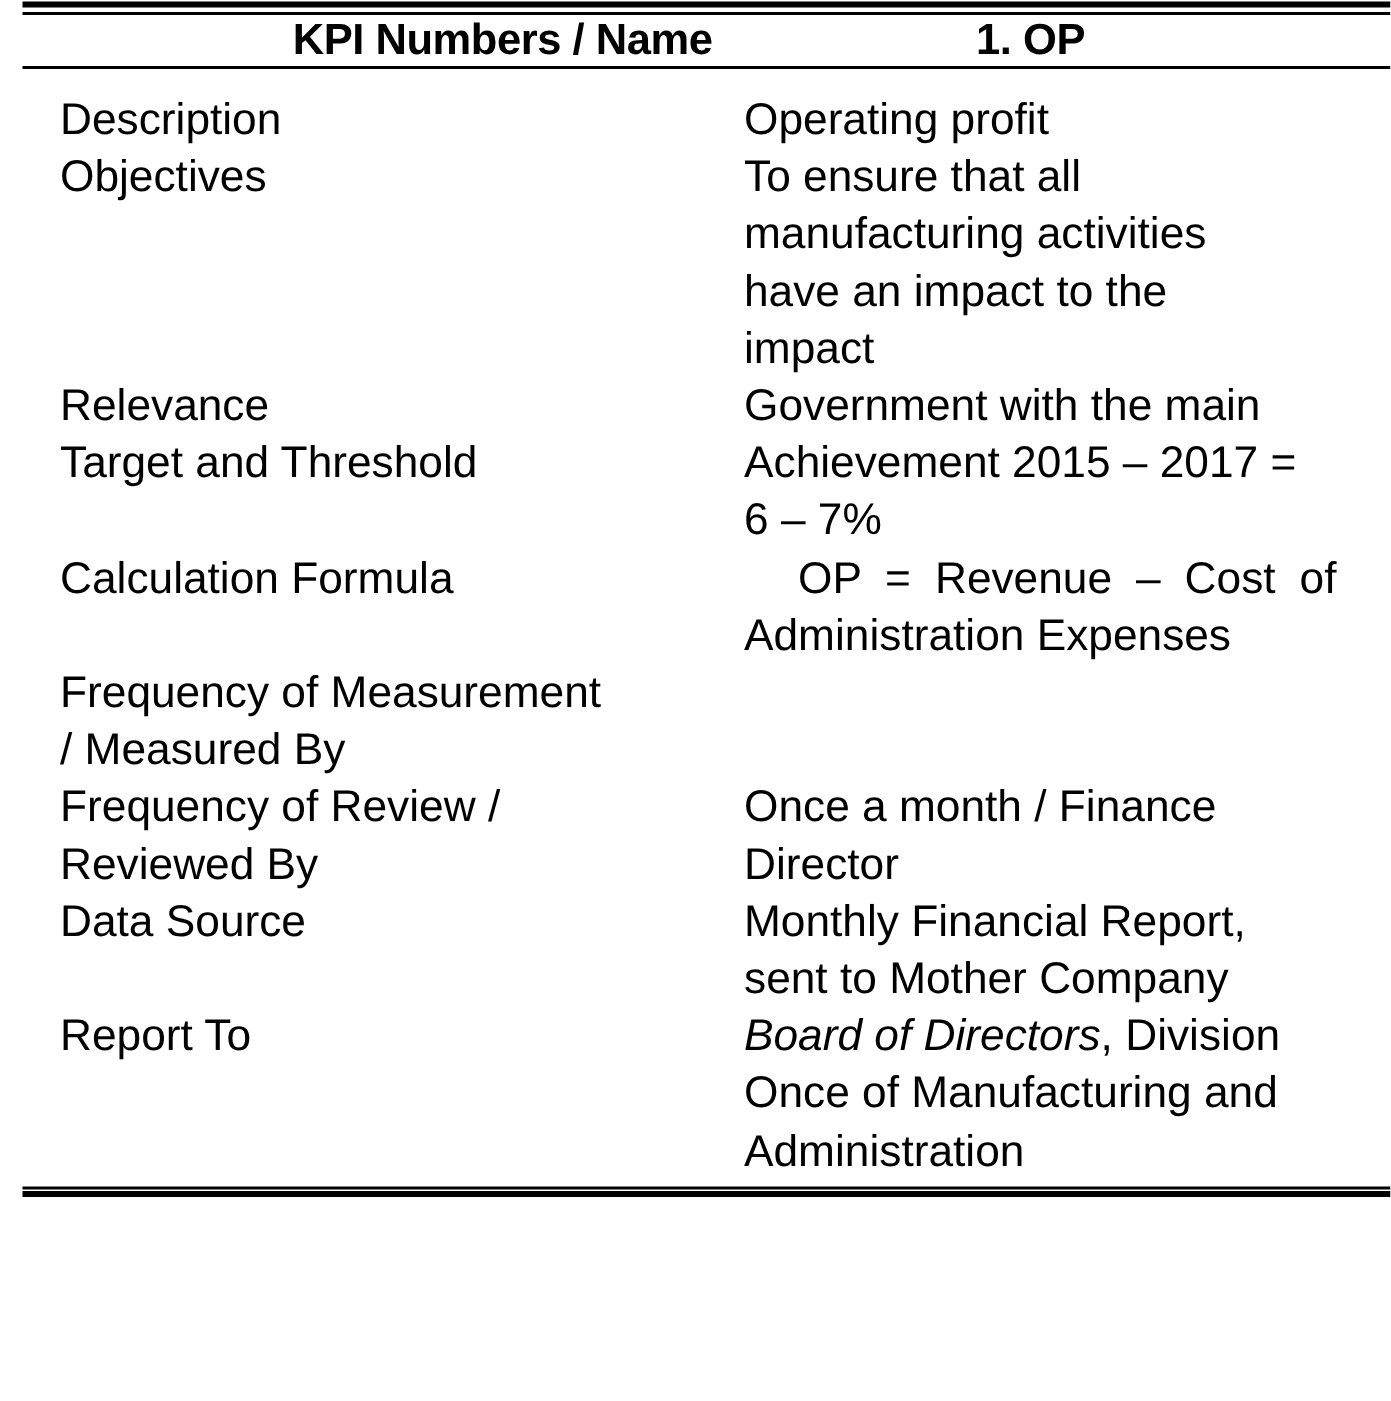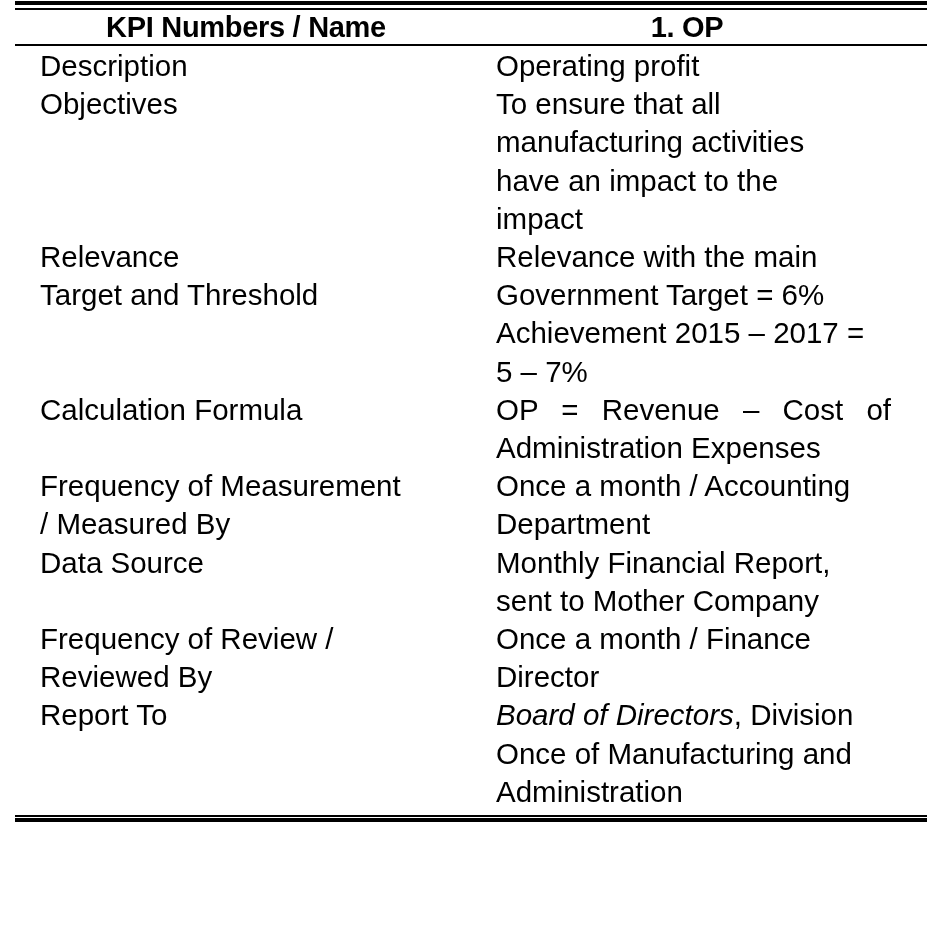--- a/index.html
+++ b/index.html
@@ -43,30 +43,30 @@
     .header-row {
       display: flex;
       height: 34px;
       align-items: center;
       font-weight: bold;
       font-size: 29px;
       letter-spacing: -0.3px;
     }
     .header-row .col-left {
       width: 458px;
-      text-align: center;
+      text-align: right;
       padding-left: 2px;
     }
     .header-row .col-right {
       flex: 1;
       text-align: center;
       padding-right: 28px;
     }
     .body {
-      padding-top: 1px;
+      padding-top: 15px;
     }
     .row {
       display: flex;
       font-size: 29.5px;
       line-height: 38.2px;
     }
     .row .col-left {
       width: 456px;
       padding-left: 25px;
       box-sizing: border-box;
@@ -76,20 +76,21 @@
       width: 420px;
       padding-left: 25px;
       box-sizing: border-box;
       margin-left: 0;
     }
     .line { display: block; white-space: nowrap; }
     .jline {
       display: block;
       text-align: justify;
       text-align-last: justify;
+      margin-left: 36px;
     }
     em { font-style: italic; }
   </style>
 </head>
 <body>
 
 <div class="kpi-table">
   <div class="rule-double top"></div>
 
   <div class="header-row">
@@ -120,74 +121,69 @@
         <span class="line">have an impact to the</span>
         <span class="line">impact</span>
       </div>
     </div>
 
     <div class="row">
       <div class="col-left">
         <span class="line">Relevance</span>
       </div>
       <div class="col-right">
-        <span class="line">Relevance with the main</span>
+        <span class="line">Government with the main</span>
       </div>
     </div>
 
     <div class="row">
       <div class="col-left">
         <span class="line">Target and Threshold</span>
       </div>
       <div class="col-right">
-        <span class="line">Government Target = 6%</span>
         <span class="line">Achievement 2015 – 2017 =</span>
-        <span class="line">5 – 7%</span>
+        <span class="line">6 – 7%</span>
       </div>
     </div>
 
     <div class="row">
       <div class="col-left">
         <span class="line">Calculation Formula</span>
       </div>
       <div class="col-right">
         <span class="jline">OP = Revenue – Cost of</span>
         <span class="line">Administration Expenses</span>
       </div>
     </div>
 
     <div class="row">
       <div class="col-left">
         <span class="line">Frequency of Measurement</span>
         <span class="line">/ Measured By</span>
       </div>
+    </div>
+
+    <div class="row">
+      <div class="col-left">
+        <span class="line">Frequency of Review /</span>
+        <span class="line">Reviewed By</span>
+      </div>
       <div class="col-right">
-        <span class="line">Once a month / Accounting</span>
-        <span class="line">Department</span>
+        <span class="line">Once a month / Finance</span>
+        <span class="line">Director</span>
       </div>
     </div>
 
     <div class="row">
       <div class="col-left">
         <span class="line">Data Source</span>
       </div>
       <div class="col-right">
         <span class="line">Monthly Financial Report,</span>
         <span class="line">sent to Mother Company</span>
-      </div>
-    </div>
-
-    <div class="row">
-      <div class="col-left">
-        <span class="line">Frequency of Review /</span>
-        <span class="line">Reviewed By</span>
-      </div>
-      <div class="col-right">
-        <span class="line">Once a month / Finance</span>
-        <span class="line">Director</span>
       </div>
     </div>
 
     <div class="row">
       <div class="col-left">
         <span class="line">Report To</span>
       </div>
       <div class="col-right">
         <span class="line"><em>Board of Directors</em><span>, Division</span></span>
         <span class="line">Once of Manufacturing and</span>

